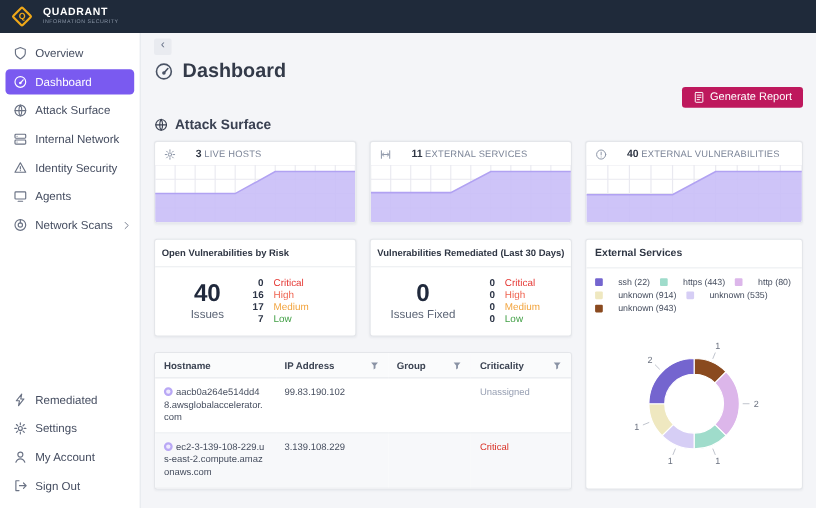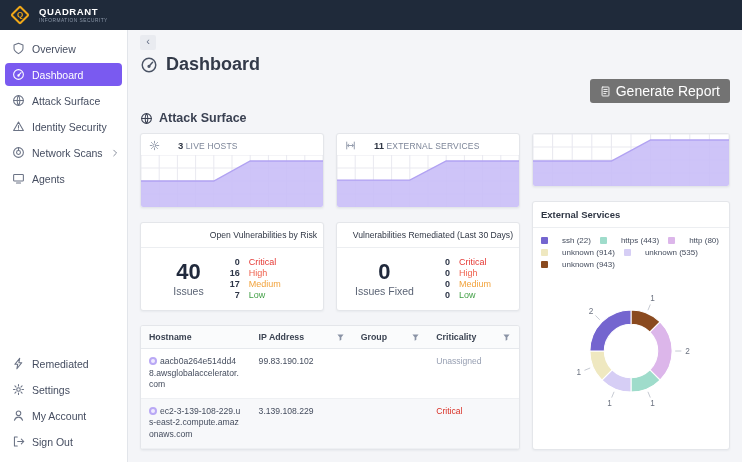--- a/index.html
+++ b/index.html
@@ -25,38 +25,38 @@
   .side-item.active .icon{color:#fff}
   .side-chev{margin-left:auto;color:#9aa2b2}
   .side-bottom{margin-top:auto}
 
   
   .main{flex:1;background:#f4f5f8;padding:5px 12px 0 12px;overflow:hidden;position:relative}
   .collapse-btn{width:16px;height:15px;background:#e9ebf0;color:#667086;font-size:11px;line-height:13px;text-align:center;border-radius:2px;cursor:pointer;margin-bottom:4px}
   .page-title-row{display:flex;align-items:center;gap:8px;margin:2px 0 4px;color:#4a5365}
   .page-title{font-size:18px;font-weight:bold;color:#333a49}
   .report-row{display:flex;justify-content:flex-end;margin:2px 0 8px}
-  .report-btn{background:#737373;color:#fff;font-size:14px;font-family:inherit;padding:4px 10px;border-radius:3px;border:none;display:flex;gap:5px;align-items:center;cursor:pointer}
+  .report-btn{background:#be185d;color:#fff;font-size:10px;font-family:inherit;padding:4px 10px;border-radius:3px;border:none;display:flex;gap:5px;align-items:center;cursor:pointer}
   .section-row{display:flex;align-items:center;gap:6px;margin:2px 0 8px;color:#3a4152}
   .section-title{font-size:12.5px;font-weight:bold}
 
   .content-grid{display:flex;gap:12px;align-items:stretch}
   .col-left{flex:1;min-width:0;display:flex;flex-direction:column}
   .col-right{width:198px;display:flex;flex-direction:column}
 
   .card{background:#fff;border:1px solid #e4e6ea;border-radius:3px;box-shadow:0 1px 2px rgba(20,30,50,.05)}
   .cards-row{display:flex;gap:12px;margin-bottom:14px}
   .chart-card{flex:1;min-width:0;overflow:hidden}
   .chart-card-header{display:flex;align-items:center;gap:18px;padding:6px 8px 4px;font-size:8.5px;color:#8a93a5;white-space:nowrap;overflow:hidden}
   .chart-card-header .hdr-num{color:#2f3644;font-size:9.5px}
   .chart-card-header .hdr-label{color:#7c8598;font-size:8.5px;letter-spacing:.2px}
   .sparkline{display:block;width:100%;height:52px}
 
   .stat-card{flex:1;min-width:0}
-  .stat-card-header{padding:7px 6px;text-align:right;font-size:8.6px;font-weight:normal;color:#2f3644;border-bottom:1px solid #eceef1;white-space:nowrap;overflow:hidden}
+  .stat-card-header{padding:7px 6px;text-align:left;font-size:8.6px;font-weight:bold;color:#2f3644;border-bottom:1px solid #eceef1;white-space:nowrap;overflow:hidden}
   .stat-body{display:flex;align-items:center;justify-content:center;gap:20px;padding:9px 10px 10px}
   .stat-big{text-align:center}
   .stat-big-num{font-size:22px;font-weight:bold;color:#20293c;line-height:1.1}
   .stat-big-label{font-size:10.5px;color:#5b6475}
   .risk-rows{display:flex;flex-direction:column;gap:1px}
   .risk-row{display:flex;gap:9px;font-size:9px;align-items:baseline}
   .risk-count{font-weight:bold;color:#2d3547;min-width:16px;text-align:right}
   .risk-label{min-width:42px}
 
   .services-card{flex:1;display:flex;flex-direction:column;overflow:hidden}
@@ -119,49 +119,59 @@
             <svg viewBox="0 0 16 16" width="13" height="13" fill="none" stroke="currentColor" stroke-width="1.3" stroke-linecap="round" stroke-linejoin="round">
               <circle cx="8" cy="8" r="6"></circle>
               <path d="M2 8h12M8 2c2.2 2.4 2.2 9.6 0 12M8 2c-2.2 2.4-2.2 9.6 0 12"></path>
             </svg>
           </span>
           <span class="side-label">Attack Surface</span>
         </div>
         <div class="side-item">
           <span class="icon">
             <svg viewBox="0 0 16 16" width="13" height="13" fill="none" stroke="currentColor" stroke-width="1.3" stroke-linecap="round" stroke-linejoin="round">
+              <rect x="2" y="2.5" width="12" height="4.5" rx="1"></rect>
+              <rect x="2" y="9" width="12" height="4.5" rx="1"></rect>
+              <path d="M4.3 4.8h.01M4.3 11.2h.01"></path>
+            </svg>
+          </span>
+          <span class="side-label">Internal Network</span>
+        </div>
+        <div class="side-item">
+          <span class="icon">
+            <svg viewBox="0 0 16 16" width="13" height="13" fill="none" stroke="currentColor" stroke-width="1.3" stroke-linecap="round" stroke-linejoin="round">
               <path d="M8 2.5L14 13H2z"></path>
               <path d="M8 6.8v2.6M8 11.2h.01"></path>
             </svg>
           </span>
           <span class="side-label">Identity Security</span>
+        </div>
+        <div class="side-item">
+          <span class="icon">
+            <svg viewBox="0 0 16 16" width="13" height="13" fill="none" stroke="currentColor" stroke-width="1.3" stroke-linecap="round" stroke-linejoin="round">
+              <rect x="2" y="3" width="12" height="8" rx="1"></rect>
+              <path d="M5.5 13.5h5"></path>
+            </svg>
+          </span>
+          <span class="side-label">Agents</span>
         </div>
         <div class="side-item">
           <span class="icon">
             <svg viewBox="0 0 16 16" width="13" height="13" fill="none" stroke="currentColor" stroke-width="1.3" stroke-linecap="round" stroke-linejoin="round">
               <circle cx="8" cy="8" r="6"></circle>
               <circle cx="8" cy="8" r="2.4"></circle>
               <path d="M8 2v3.6"></path>
             </svg>
           </span>
           <span class="side-label">Network Scans</span>
           <span class="side-chev icon">
             <svg viewBox="0 0 16 16" width="10" height="10" fill="none" stroke="currentColor" stroke-width="1.3" stroke-linecap="round" stroke-linejoin="round">
               <path d="M6 3.5L10.5 8 6 12.5"></path>
             </svg>
           </span>
-        </div>
-        <div class="side-item">
-          <span class="icon">
-            <svg viewBox="0 0 16 16" width="13" height="13" fill="none" stroke="currentColor" stroke-width="1.3" stroke-linecap="round" stroke-linejoin="round">
-              <rect x="2" y="3" width="12" height="8" rx="1"></rect>
-              <path d="M5.5 13.5h5"></path>
-            </svg>
-          </span>
-          <span class="side-label">Agents</span>
         </div>
       </nav>
     <nav class="side-bottom">
         <div class="side-item">
           <span class="icon">
             <svg viewBox="0 0 16 16" width="13" height="13" fill="none" stroke="currentColor" stroke-width="1.3" stroke-linecap="round" stroke-linejoin="round">
               <path d="M9.5 1.5L3.5 9H7l-1 5.5L12 7H8.5z"></path>
             </svg>
           </span>
           <span class="side-label">Remediated</span>
@@ -387,20 +397,29 @@
                   <td style="color:#d93025">Critical</td>
                 </tr>
               </tbody>
           </table>
         </div>
       </div>
 
       <div class="col-right">
         <div class="cards-row" style="margin-bottom:14px">
           <div class="card chart-card">
+            <div class="chart-card-header">
+              <span class="icon">
+                  <svg viewBox="0 0 16 16" width="11" height="11" fill="none" stroke="currentColor" stroke-width="1.3" stroke-linecap="round" stroke-linejoin="round">
+                    <circle cx="8" cy="8" r="6"></circle>
+                    <path d="M8 4.8v3.7M8 11.2h.01"></path>
+                  </svg>
+                </span>
+              <span><b class="hdr-num">40</b>&nbsp;<span class="hdr-label">EXTERNAL VULNERABILITIES</span></span>
+            </div>
             <svg class="sparkline" viewBox="0 0 180 52" preserveAspectRatio="none">
                 <rect x="0" y="0" width="180" height="52" fill="#ffffff"></rect>
                 <path d="M0 0V52M18 0V52M36 0V52M54 0V52M72 0V52M90 0V52M108 0V52M126 0V52M144 0V52M162 0V52M180 0V52M0 0H180M0 13H180M0 26H180M0 39H180M0 52H180" stroke="#e9e9f0" stroke-width="1" fill="none"></path>
                 <path d="M0.0 27.0L36.0 27.0L72.0 27.0L108.0 6.0L144.0 6.0L180.0 6.0L180 52L0 52Z" fill="#c9bef7" fill-opacity="0.9"></path>
                 <path d="M0.0 27.0L36.0 27.0L72.0 27.0L108.0 6.0L144.0 6.0L180.0 6.0" stroke="#b1a2f2" fill="none" stroke-width="1.4"></path>
               </svg>
           </div>
         </div>
 
         <div class="card services-card">

